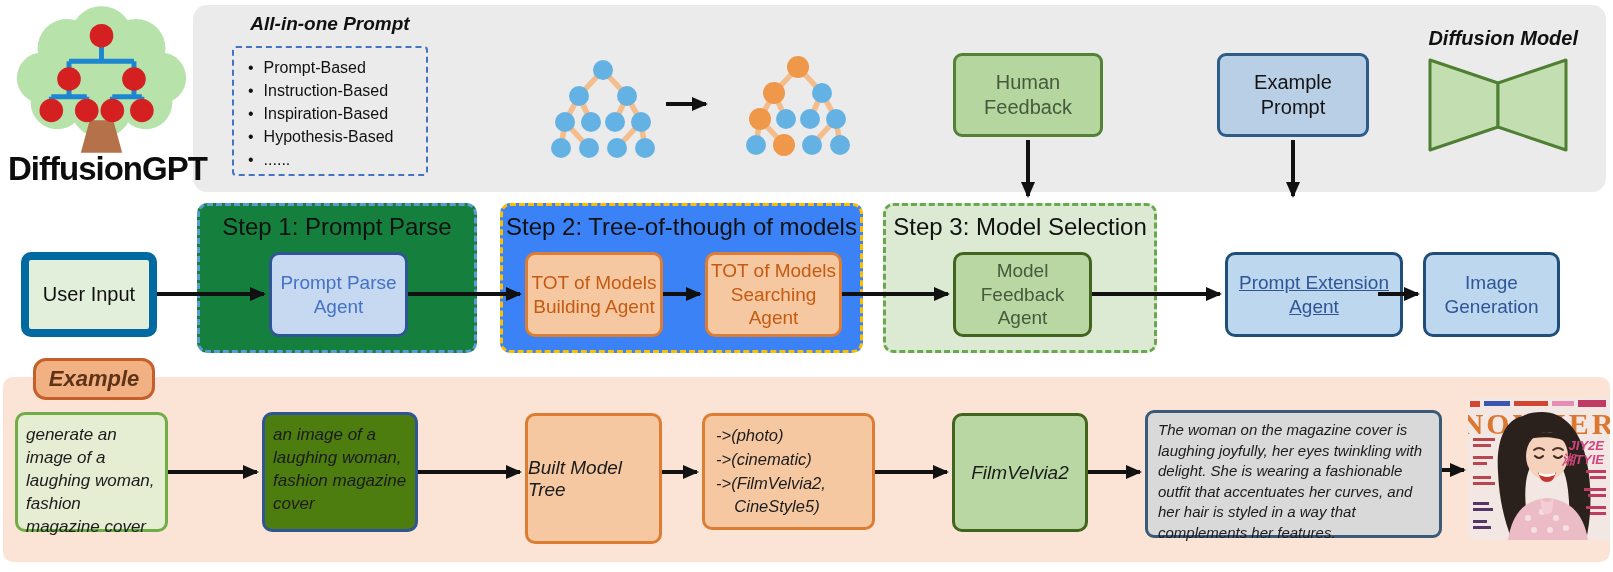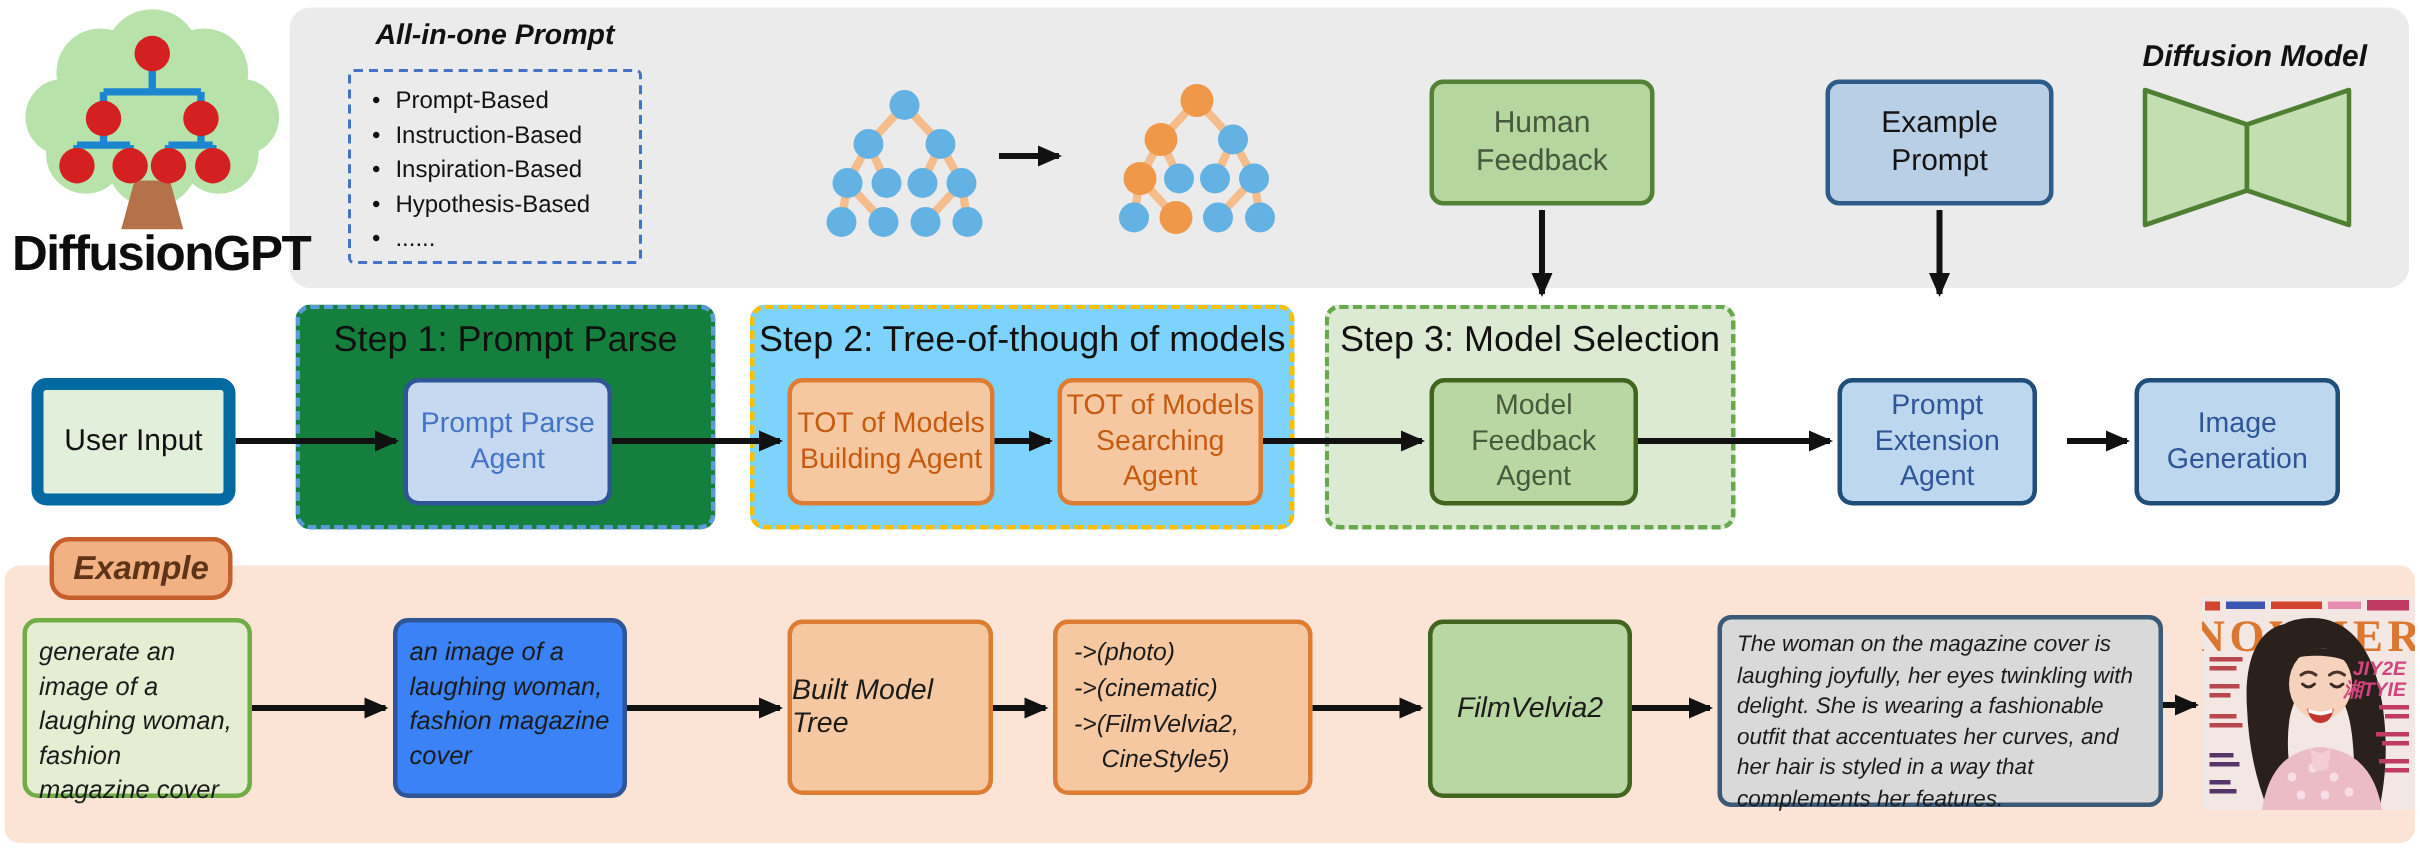--- a/index.html
+++ b/index.html
@@ -26,40 +26,40 @@
   .hf-box{left:953px;top:53px;width:150px;height:84px;background:#b5d69e;border:3px solid #538135;
     color:#46593e;font-size:20px;}
   .ep-box{left:1217px;top:53px;width:152px;height:84px;background:#b9cfe6;border:3px solid #2e5c8a;
     color:#141414;font-size:20px;}
   .dm-label{left:1412px;top:27px;width:166px;text-align:right;font-size:20px;
     font-style:italic;font-weight:bold;color:#111;}
   
   .panel{border-radius:10px;}
   .panel-title{position:absolute;left:0;top:7px;width:100%;text-align:center;font-size:24px;color:#111;}
   .p1{left:197px;top:203px;width:280px;height:150px;background:#15803d;border:3px dashed #5b9bd5;}
-  .p2{left:500px;top:203px;width:363px;height:150px;background:#7dd3fc;border:3px dashed #fcbf00;}
+  .p2{left:500px;top:203px;width:363px;height:150px;background:#3b82f6;border:3px dashed #fcbf00;}
   .p3{left:883px;top:203px;width:274px;height:150px;background:#dcead3;border:3px dashed #6aa84f;}
   .p4{left:1183px;top:203px;width:425px;height:150px;background:#cfe5f7;border:3px dashed #2e5d8c;}
   .agent{border-radius:10px;font-size:19px;}
   .agent-blue{background:#c6d9f1;border:3px solid #2f5597;color:#4472c4;}
   .agent-orange{background:#f6c8a2;border:3px solid #dd7d33;color:#c55a11;}
   .agent-green{background:#b9d7a2;border:3px solid #41641f;color:#465a3c;}
   .agent-dblue{background:#bdd7ee;border:3px solid #1f4e79;color:#2f5597;}
   .user-input{left:21px;top:252px;width:136px;height:85px;background:#e2efda;border:8px solid #0369a1;
     border-radius:10px;color:#111;font-size:20px;}
   
   .peach{left:3px;top:377px;width:1607px;height:185px;background:#fbe4d5;border-radius:10px;}
   .ex-badge{left:33px;top:358px;width:122px;height:42px;background:#f2b183;border:3px solid #c55f2c;
     border-radius:13px;display:flex;align-items:center;justify-content:center;
     font-size:22px;font-weight:bold;font-style:italic;color:#5e3317;}
   .ex-box{border-radius:10px;font-style:italic;color:#1b1b1b;}
   .ex-text{display:block;padding:9px 8px;font-size:17px;line-height:1.35;text-align:left;}
   .gen-box{left:15px;top:412px;width:153px;height:120px;background:#e5edd2;border:3px solid #70ad47;}
-  .animg-box{left:262px;top:412px;width:156px;height:120px;background:#3b82f6;border:3px solid #2f5597;}
-  .bmt-box{left:525px;top:413px;width:137px;height:117px;background:#f6c8a2;border:3px solid #dd7d33;
+  .animg-box{left:262px;top:412px;width:156px;height:120px;background:#4d7c0f;border:3px solid #2f5597;}
+  .bmt-box{left:525px;top:413px;width:137px;height:131px;background:#f6c8a2;border:3px solid #dd7d33;
     display:flex;align-items:center;justify-content:center;font-size:19px;}
   .search-box{left:702px;top:413px;width:173px;height:117px;background:#f6c8a2;border:3px solid #dd7d33;
     display:flex;align-items:center;}
   .search-text{white-space:pre;font-size:16.5px;line-height:1.45;padding-left:11px;}
   .fv-box{left:952px;top:413px;width:136px;height:119px;background:#b9d7a2;border:3px solid #41641f;
     display:flex;align-items:center;justify-content:center;font-size:19px;}
   .gray-box{left:1145px;top:410px;width:297px;height:128px;background:#d9d9d9;border:3px solid #3a5a78;
     border-radius:9px;}
   .gray-text{display:block;padding:7px 10px;font-size:15px;line-height:1.37;}
   .magazine{left:1468px;top:398px;width:142px;height:142px;}
@@ -222,21 +222,21 @@
     <span>TOT of Models Searching Agent</span>
   </div>
 
   <div class="abs panel p3">
     <div class="panel-title">Step 3: Model Selection</div>
   </div>
   <div class="abs node-box agent agent-green" style="left:953px;top:252px;width:139px;height:85px;">
     <span>Model Feedback Agent</span>
   </div>
 
-  <div class="abs node-box agent agent-dblue" style="left:1225px;top:252px;width:133px;height:85px;">
+  <div class="abs node-box agent agent-dblue" style="left:1225px;top:252px;width:178px;height:85px;text-decoration:underline;">
     <span>Prompt Extension Agent</span>
   </div>
   <div class="abs node-box agent agent-dblue" style="left:1423px;top:252px;width:137px;height:85px;">
     <span>Image Generation</span>
   </div>
 
   <div class="abs peach"></div>
   <div class="abs ex-badge">
     <span>Example</span>
   </div>

